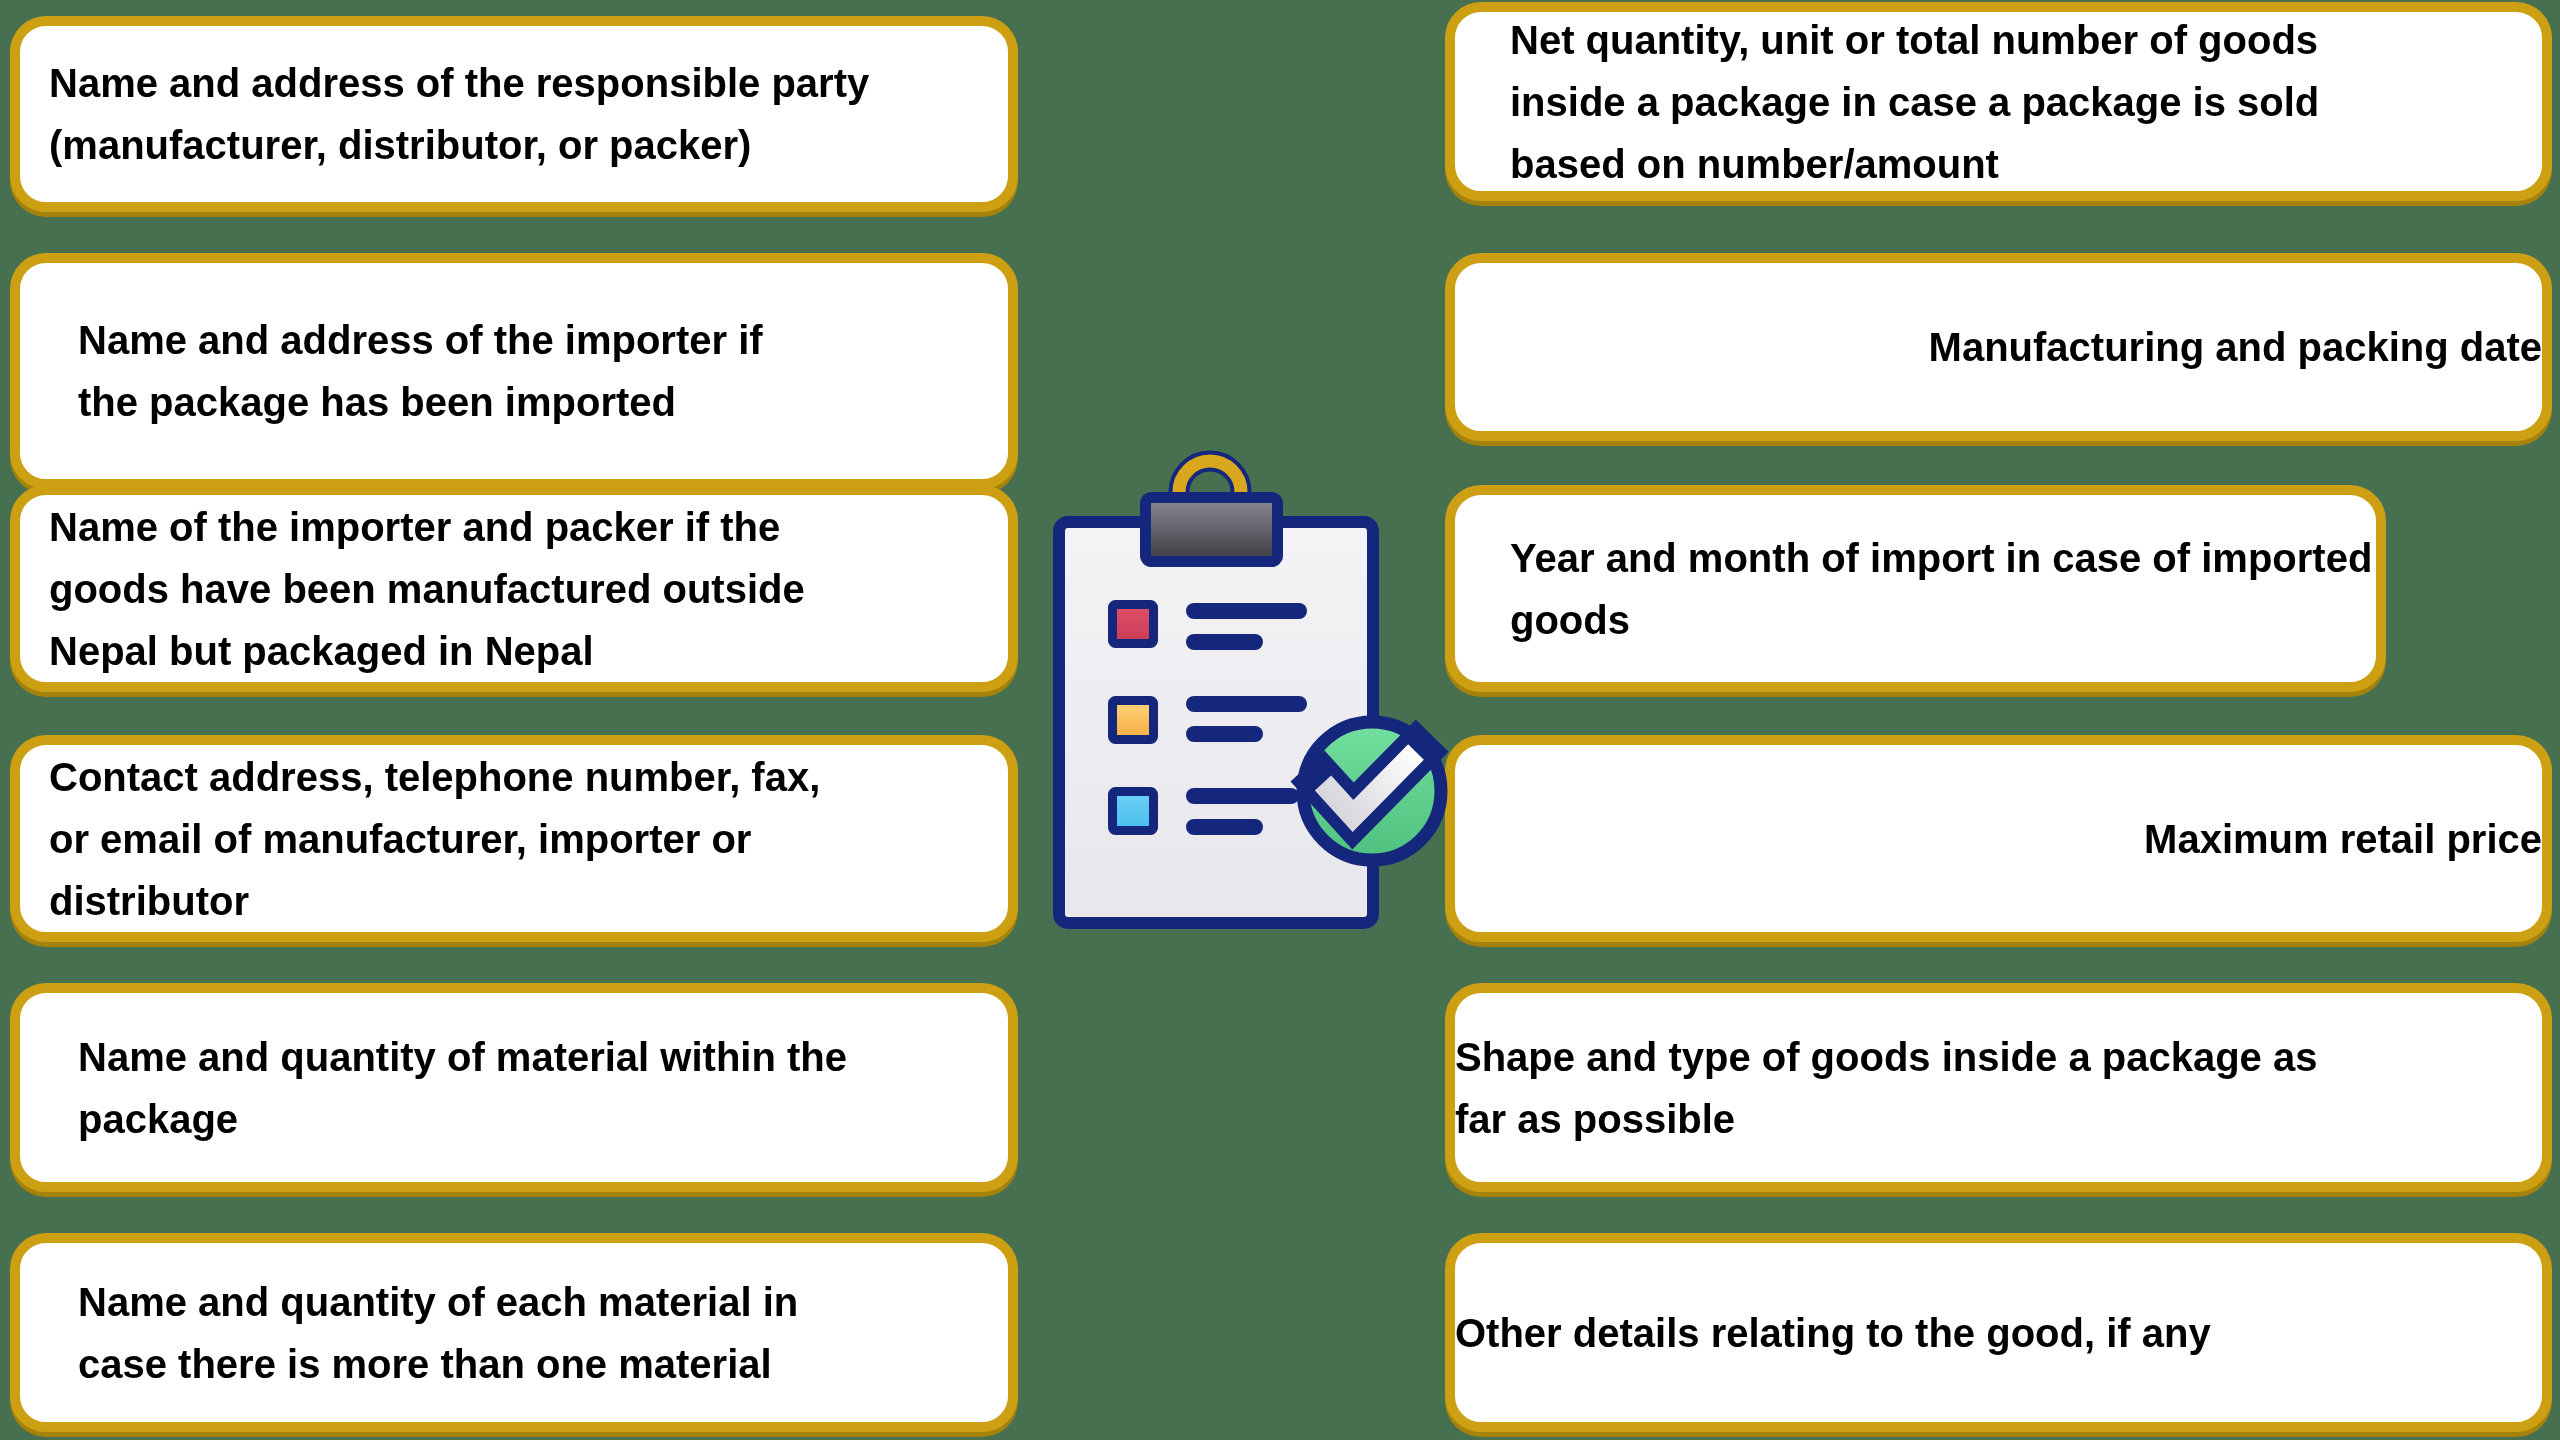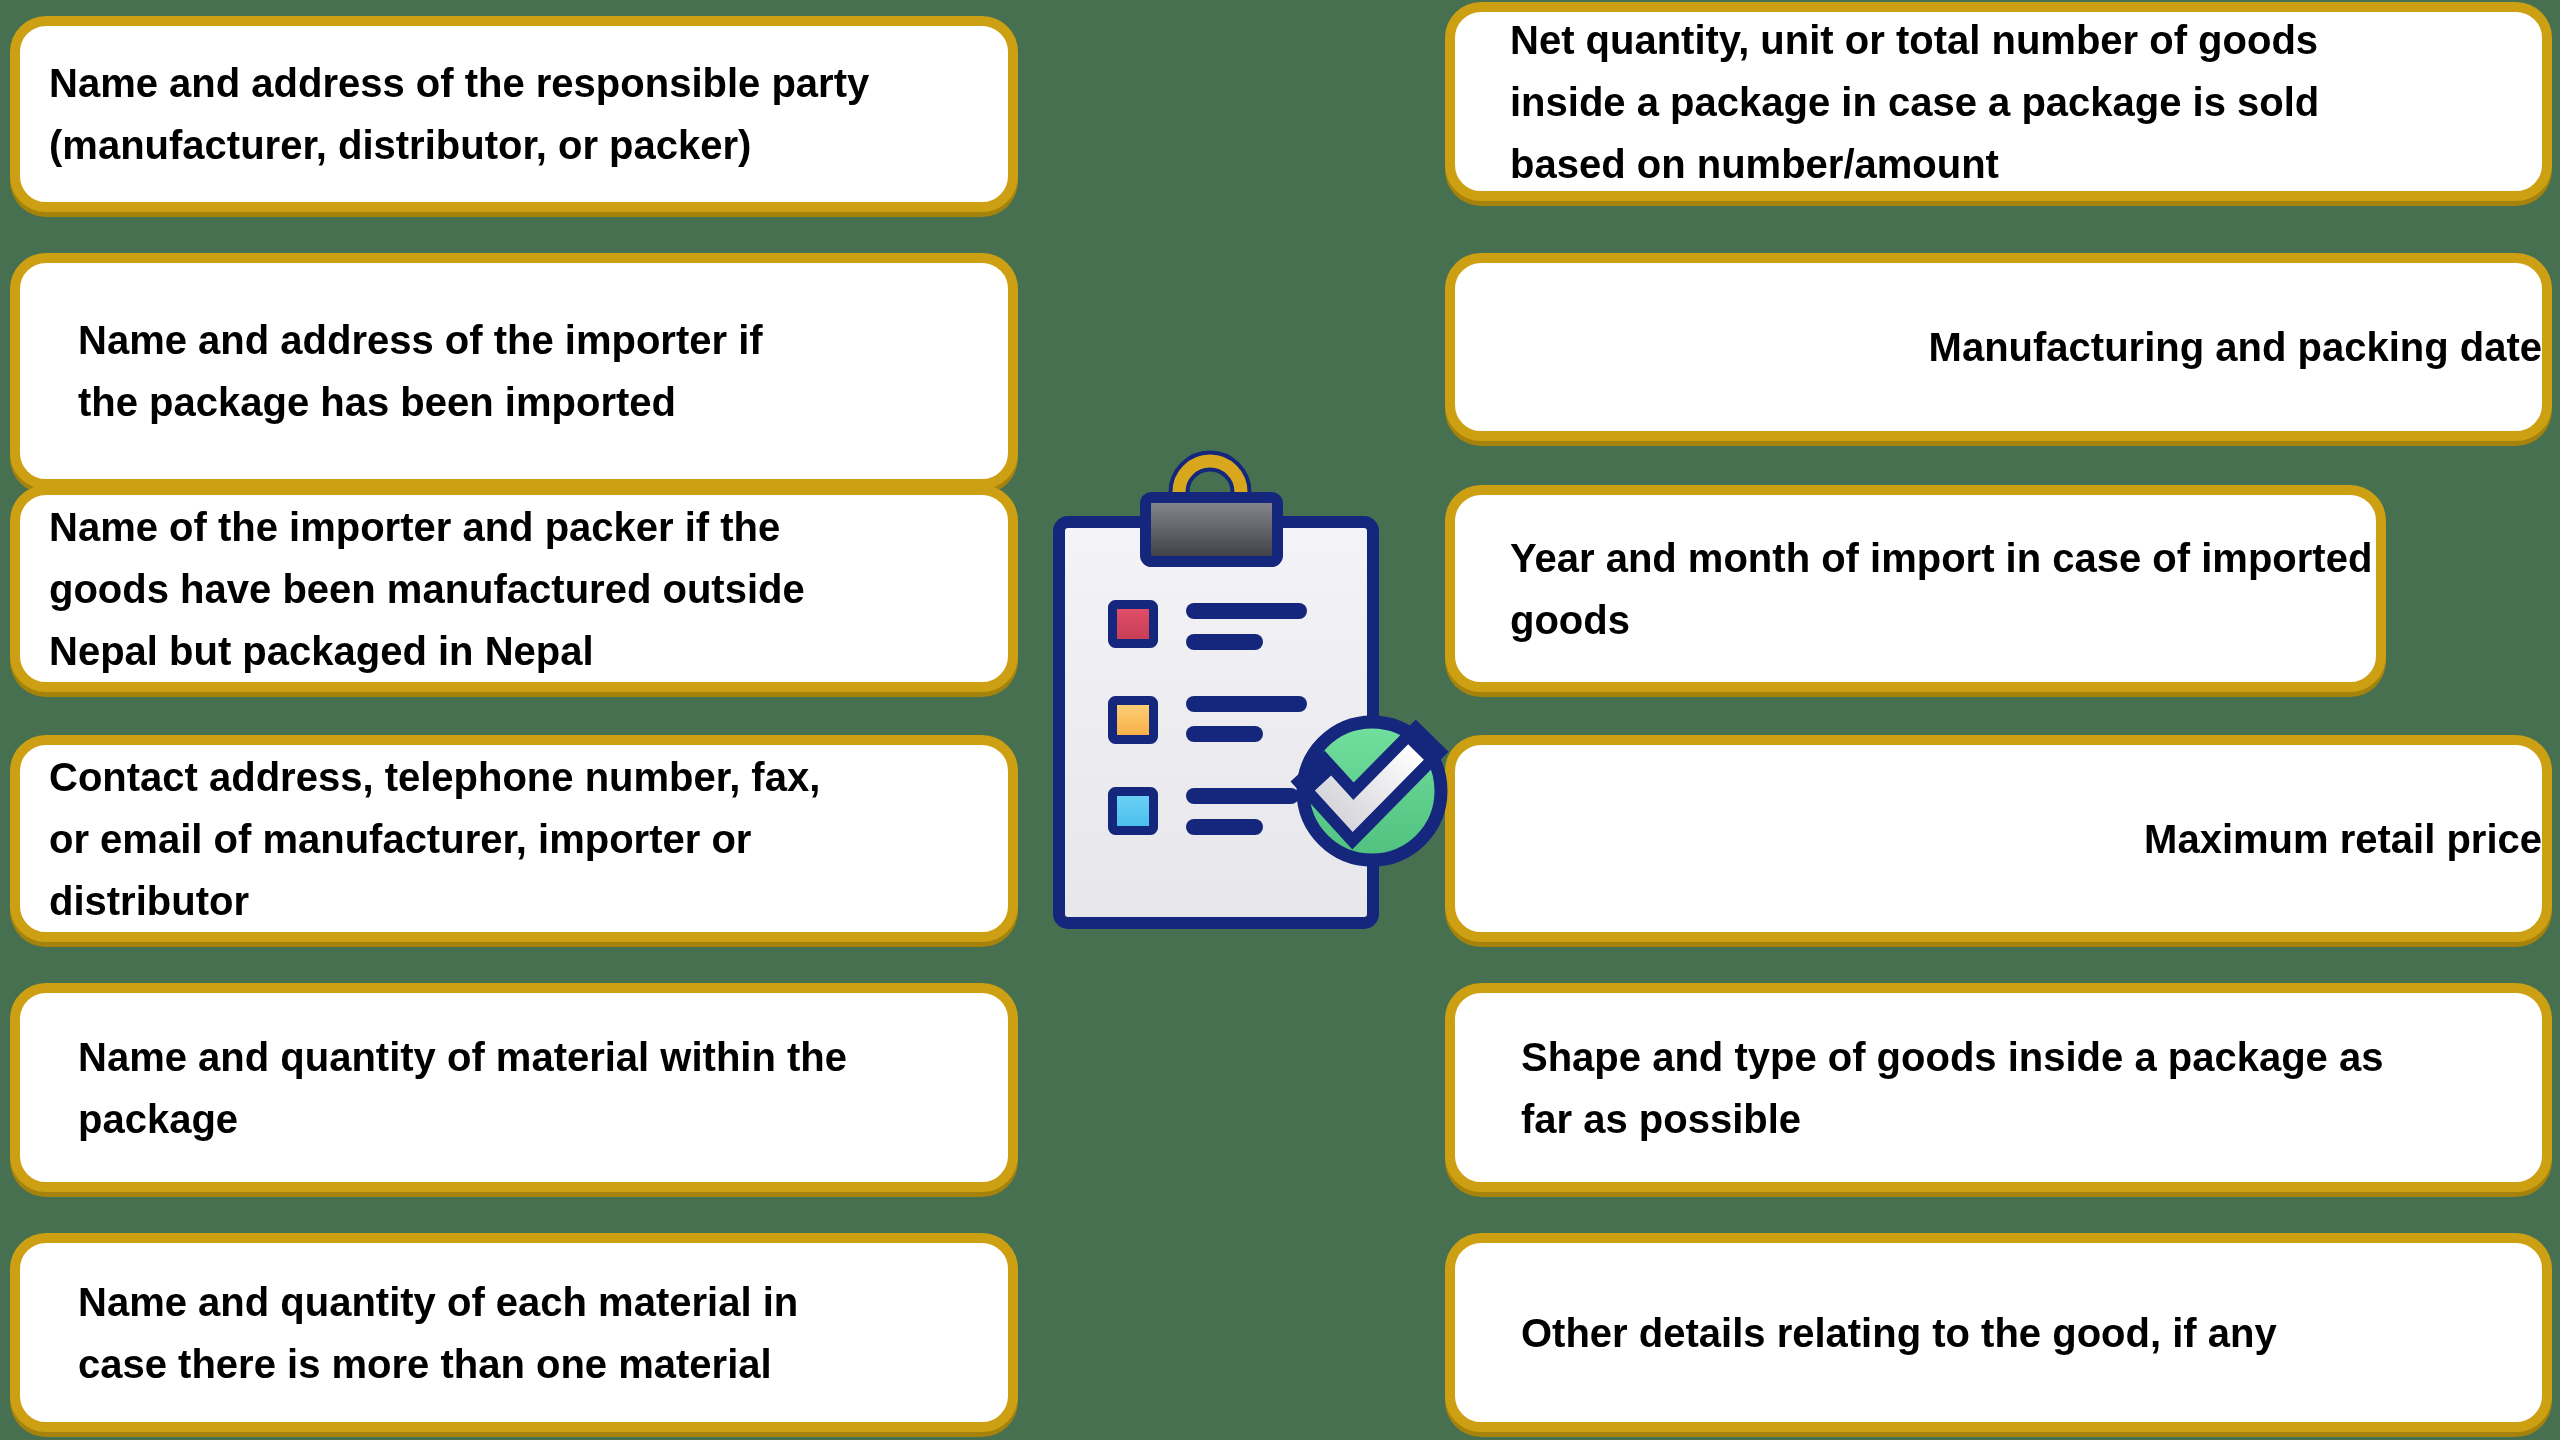--- a/index.html
+++ b/index.html
@@ -16,21 +16,21 @@
     box-shadow:0 5px 0 var(--gold-dark);
     display:flex;align-items:center;
   }
   .box-text{
     font-weight:bold;font-size:40px;line-height:62px;
     color:var(--text);white-space:pre;
   }
   .pad-sm{padding-left:29px;padding-right:18px}
   .pad-md{padding-left:58px;padding-right:18px}
   .pad-rt{padding-left:55px;padding-right:28px}
-  .pad-rt2{padding-left:66px;padding-right:28px}
+  .pad-rt2{padding-right:28px}
   .center{justify-content:flex-end}
   .center .box-text{text-align:center}
   .icon{position:absolute}
   .navy-stroke{stroke:var(--navy)}
   .w13{stroke-width:13}.w12{stroke-width:12}.w11{stroke-width:11}.w9{stroke-width:9}
   .ring-outer{stroke:var(--navy);stroke-width:21;fill:none}
   .ring-gold{stroke:var(--ring-gold);stroke-width:13;fill:none}
   .list-line{stroke:var(--navy);stroke-width:16;stroke-linecap:round;fill:none}
   .check-outline{stroke:var(--navy);stroke-width:46;stroke-linecap:square;stroke-linejoin:miter;fill:none}
   .check-white{stroke:url(#gCheck);stroke-width:22;stroke-linecap:butt;stroke-linejoin:miter;fill:none}

